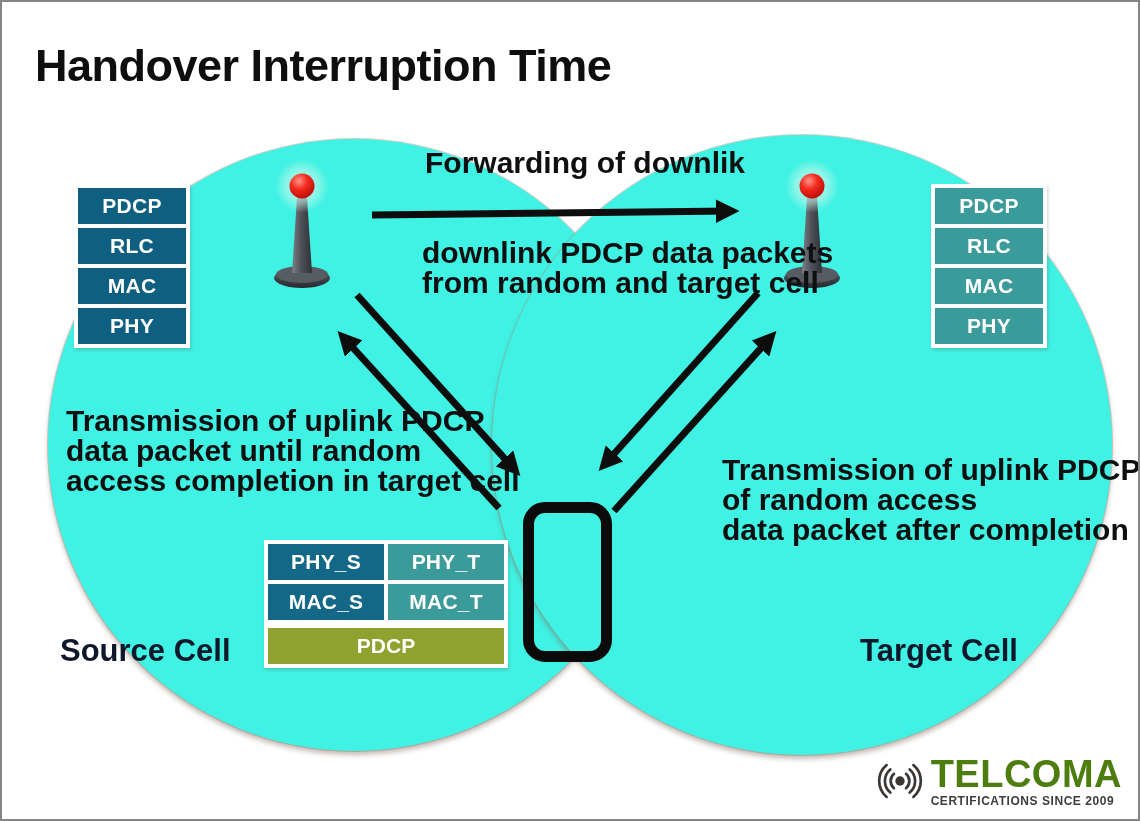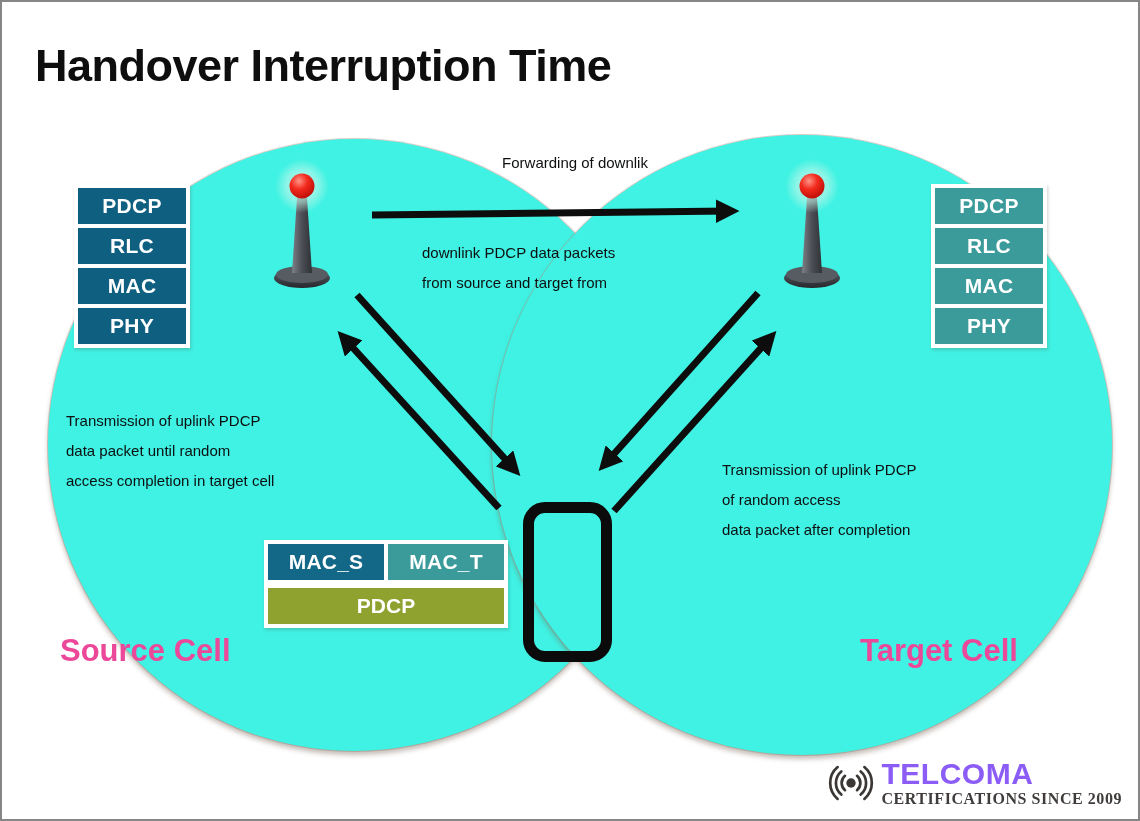--- a/index.html
+++ b/index.html
@@ -27,27 +27,27 @@
     display:flex;flex-direction:column;gap:4px;box-shadow:1px 2px 3px rgba(90,80,70,.25);
   }
   .stack .layer{
     height:36px;display:flex;align-items:center;justify-content:center;
     color:#ffffff;font-size:21px;font-weight:700;letter-spacing:.3px;
   }
   .stack.src{left:72px;top:182px;}
   .stack.src .layer{background:#0f6080;}
   .stack.tgt{left:929px;top:182px;}
   .stack.tgt .layer{background:#3b9b9a;}
-  .annotation{position:absolute;font-size:15px;font-weight:400;line-height:30px;color:#0e0f10;z-index:5;white-space:nowrap;}
+  .annotation{position:absolute;font-size:30px;font-weight:700;line-height:30px;color:#0e0f10;z-index:5;white-space:nowrap;}
   .annotation.center{text-align:center;line-height:29px;}
   #ann-forwarding{left:423px;top:146px;width:300px;}
   #ann-simultaneous{left:420px;top:236px;}
   #ann-uplink-source{left:64px;top:404px;}
   #ann-uplink-target{left:720px;top:453px;}
-  .cell-label{position:absolute;font-size:31px;font-weight:600;color:#ec4899;z-index:5;white-space:nowrap;}
+  .cell-label{position:absolute;font-size:31px;font-weight:600;color:#0f172a;z-index:5;white-space:nowrap;}
   #label-source{left:58px;top:631px;}
   #label-target{left:858px;top:631px;}
   .phone{
     position:absolute;left:521px;top:500px;width:89px;height:160px;z-index:4;
     border:11px solid #0b0b0b;border-radius:22px;box-sizing:border-box;background:transparent;
   }
   .ue-table{
     position:absolute;left:262px;top:538px;width:236px;background:#ffffff;padding:4px;
     display:flex;flex-direction:column;gap:4px;z-index:5;box-shadow:1px 2px 3px rgba(90,80,70,.25);
   }
@@ -57,22 +57,22 @@
     color:#fff;font-size:21px;font-weight:700;letter-spacing:.2px;
   }
   .ue-cell.s{background:#136787;}
   .ue-cell.t{background:#3b9b9a;}
   .ue-common{
     height:36px;display:flex;align-items:center;justify-content:center;
     background:#8fa22f;color:#fff;font-size:21px;font-weight:700;
   }
   .logo{position:absolute;right:16px;bottom:12px;display:flex;align-items:center;gap:5px;z-index:7;}
   .logo-text{display:flex;flex-direction:column;}
-  .logo-brand{font-size:30px;font-weight:700;color:#8b5cf6;letter-spacing:.5px;line-height:1;}
-  .logo-tagline{font-size:16px;font-weight:600;color:#403c3b;letter-spacing:.55px;margin-top:2px;line-height:1;font-family:Liberation Serif, serif;}
+  .logo-brand{font-size:38px;font-weight:700;color:#4d7c0f;letter-spacing:.5px;line-height:1;}
+  .logo-tagline{font-size:12px;font-weight:600;color:#403c3b;letter-spacing:.55px;margin-top:2px;line-height:1;}
 </style>
 </head>
 <body>
 
 <div class="canvas">
 
   <div class="circle src"></div>
   <div class="circle tgt"></div>
 
   <div class="title">Handover Interruption Time</div>
@@ -136,36 +136,40 @@
     <div class="layer">RLC</div>
     <div class="layer">MAC</div>
     <div class="layer">PHY</div>
   </div>
 
   <div class="annotation center" id="ann-forwarding">
     <div>Forwarding of downlik</div>
   </div>
   <div class="annotation" id="ann-simultaneous">
     <div>downlink PDCP data packets</div>
-    <div>from source and target from</div>
+    <div>from random and target cell</div>
   </div>
   <div class="annotation" id="ann-uplink-source">
     <div>Transmission of uplink PDCP</div>
     <div>data packet until random</div>
     <div>access completion in target cell</div>
   </div>
   <div class="annotation" id="ann-uplink-target">
     <div>Transmission of uplink PDCP</div>
     <div>of random access</div>
     <div>data packet after completion</div>
   </div>
 
   <div class="phone"></div>
 
   <div class="ue-table">
+    <div class="ue-row">
+      <div class="ue-cell s">PHY_S</div>
+      <div class="ue-cell t">PHY_T</div>
+    </div>
     <div class="ue-row">
       <div class="ue-cell s">MAC_S</div>
       <div class="ue-cell t">MAC_T</div>
     </div>
     <div class="ue-row">
     </div>
     <div class="ue-common">PDCP</div>
   </div>
 
   <div class="cell-label" id="label-source">Source Cell</div>

